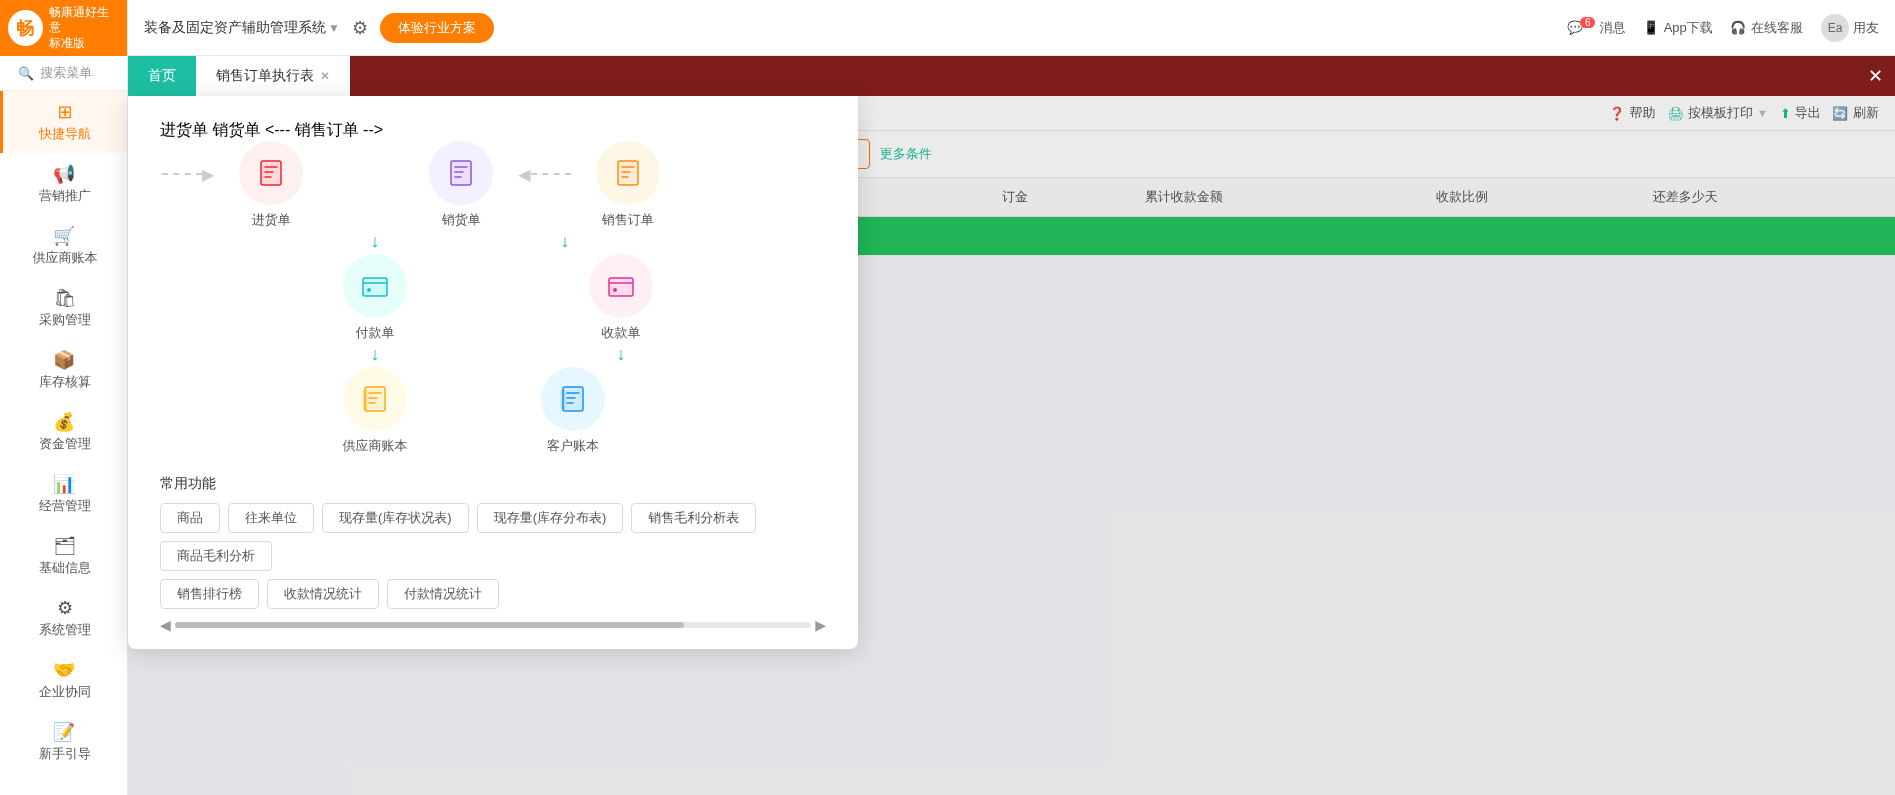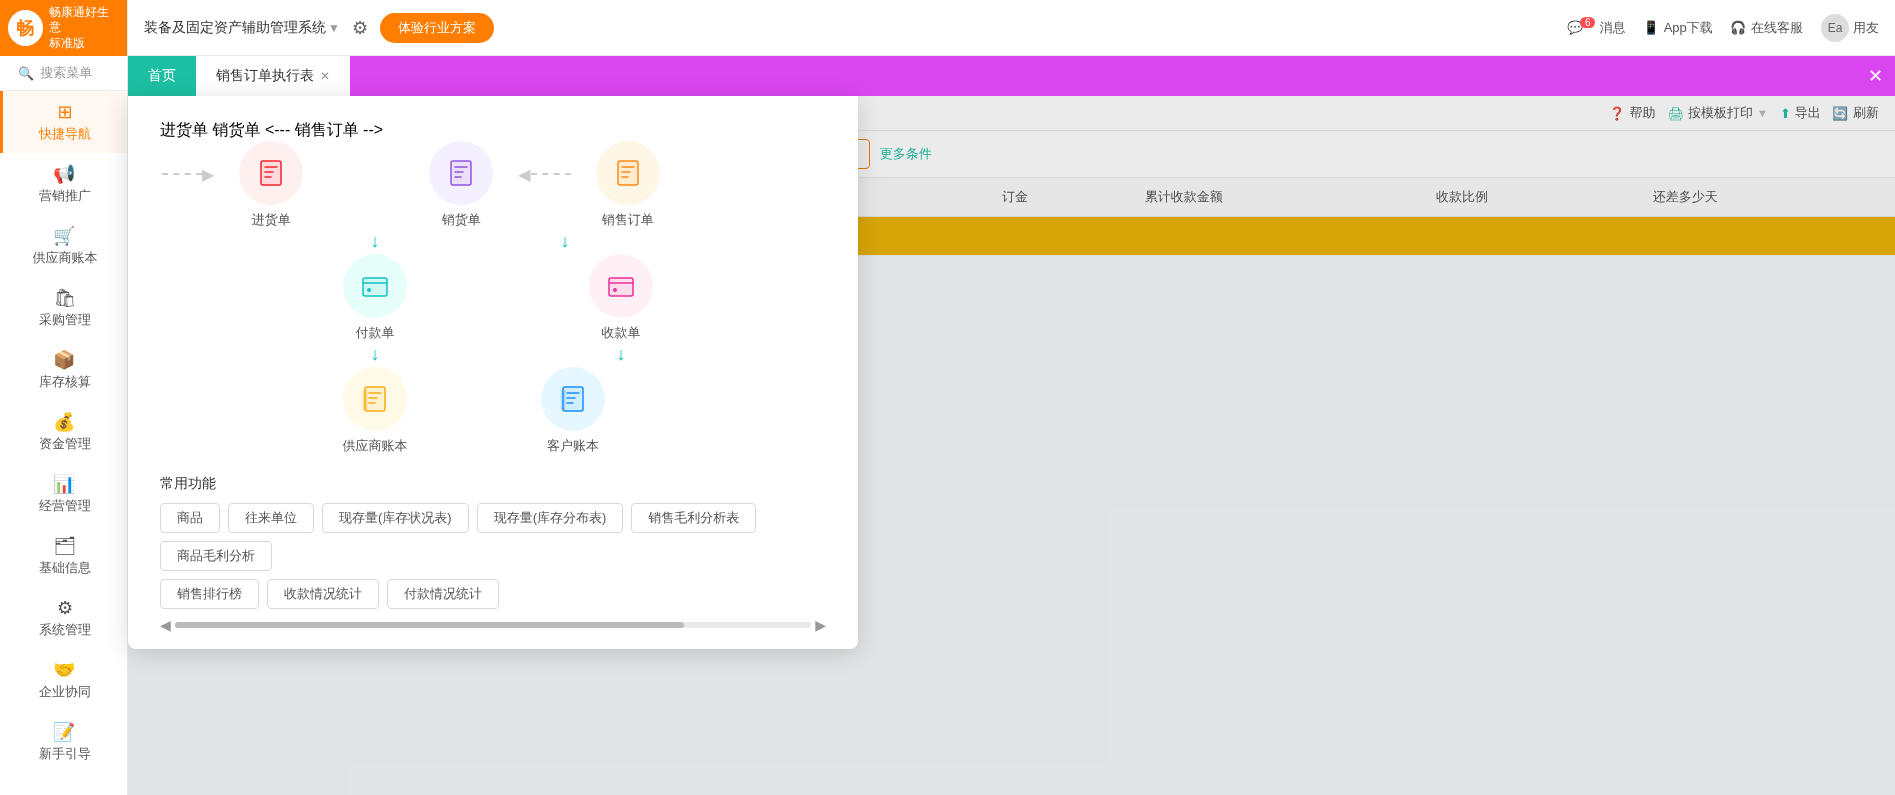--- a/index.html
+++ b/index.html
@@ -113,21 +113,21 @@
       background: #ddd;
       display: flex; align-items: center; justify-content: center;
       font-size: 12px; color: #666;
     }
 
     
     .tab-bar {
       position: fixed;
       left: 128px; top: 56px;
       right: 0; height: 40px;
-      background: #d946ef;
+      background: #7f1d1d;
       display: flex;
       align-items: center;
       padding: 0 0;
       z-index: 9;
     }
     .tab-item {
       height: 40px;
       padding: 0 20px;
       display: flex; align-items: center;
       font-size: 14px;
@@ -229,21 +229,21 @@
       font-size: 13px;
       cursor: pointer;
     }
     .more-conditions {
       font-size: 13px; color: #1dbfa3; cursor: pointer;
     }
     .calendar-icon { font-size: 16px; color: #bbb; cursor: pointer; }
 
     
     .table-container {
-      background: #eab308;
+      background: #22c55e;
       margin: 0;
       overflow: auto;
     }
     .data-table {
       width: 100%;
       border-collapse: collapse;
       font-size: 13px;
     }
     .data-table th {
       background: #fafafa;

